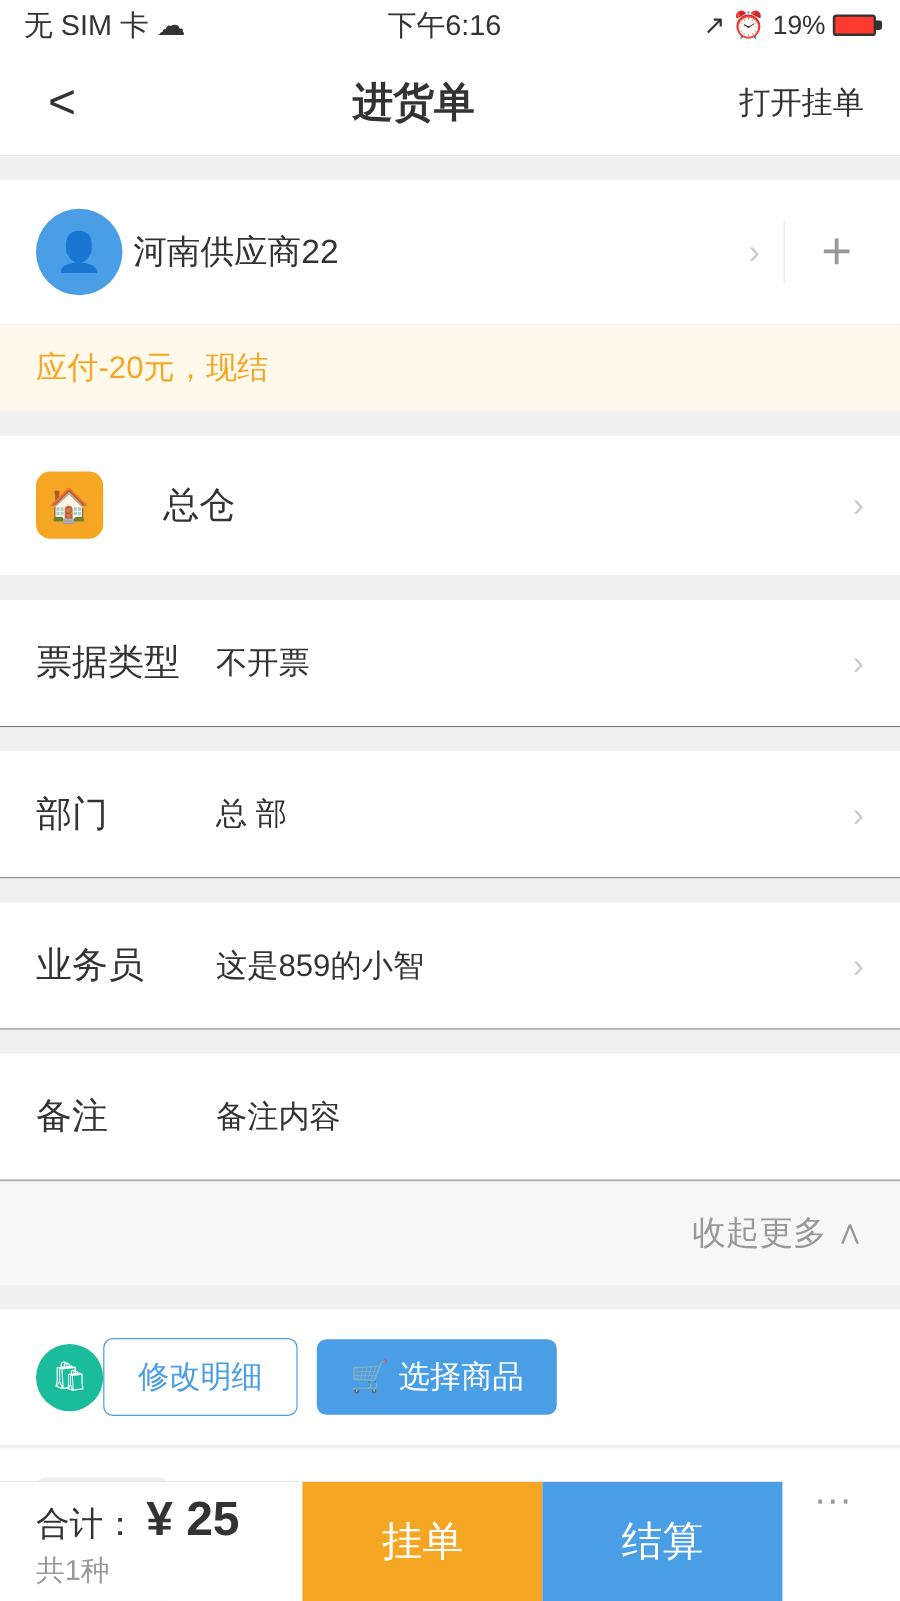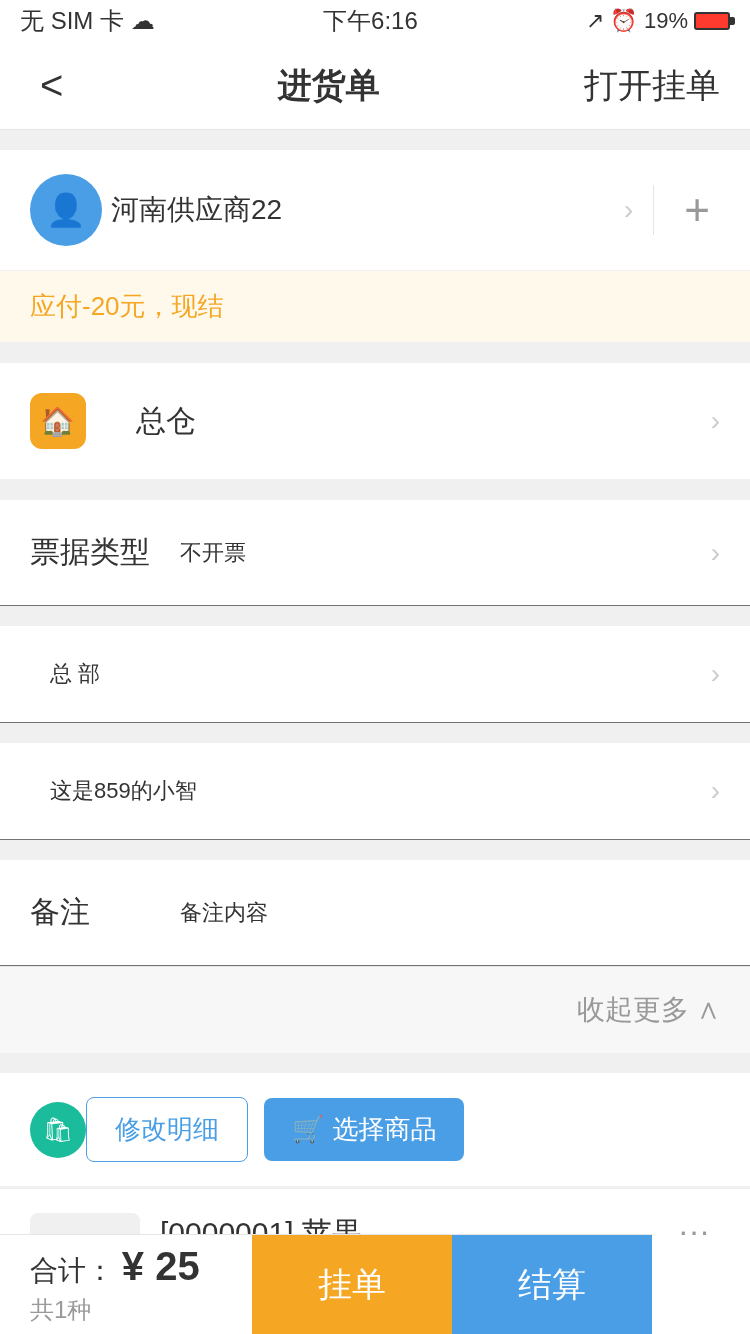--- a/index.html
+++ b/index.html
@@ -60,21 +60,21 @@
       color: #333;
       cursor: pointer;
       padding: 10px;
     }
     .nav-title {
       font-size: 34px;
       font-weight: 600;
       color: #333;
     }
     .nav-action {
-      font-size: 34px;
+      font-size: 26px;
       color: #333;
       cursor: pointer;
     }
 
     
     .section-gap {
       height: 20px;
       background: #f0f0f0;
     }
 
@@ -170,21 +170,21 @@
       border-bottom: 1px solid #737373;
       cursor: pointer;
     }
     .field-label {
       font-size: 30px;
       color: #333;
       min-width: 130px;
     }
     .field-value {
       flex: 1;
-      font-size: 22px;
+      font-size: 26px;
       color: #333;
       margin-left: 20px;
     }
 
     
     .collapse-more {
       background: #f7f7f7;
       padding: 24px 30px;
       text-align: right;
       font-size: 28px;
@@ -384,29 +384,31 @@
     <span class="field-label">票据类型</span>
     <span class="field-value">不开票</span>
     <span class="chevron-right">›</span>
   </div>
 </div>
 
 <div class="section-gap"></div>
 
 <div class="card-section">
   <div class="field-row">
+    <span class="field-label">部门</span>
     <span class="field-value">总 部</span>
     <span class="chevron-right">›</span>
   </div>
 </div>
 
 <div class="section-gap"></div>
 
 <div class="card-section">
   <div class="field-row">
+    <span class="field-label">业务员</span>
     <span class="field-value">这是859的小智</span>
     <span class="chevron-right">›</span>
   </div>
 </div>
 
 <div class="section-gap"></div>
 
 <div class="card-section">
   <div class="field-row">
     <span class="field-label">备注</span>

